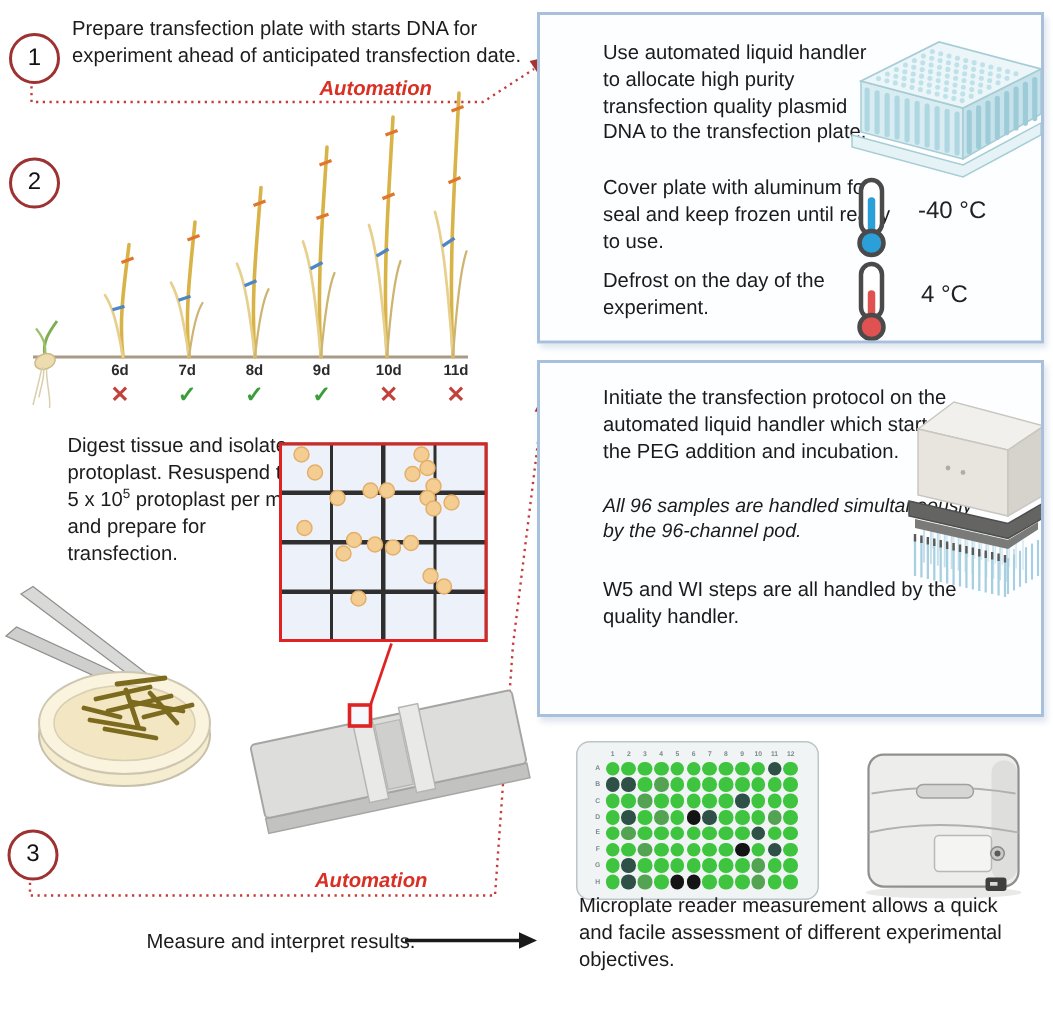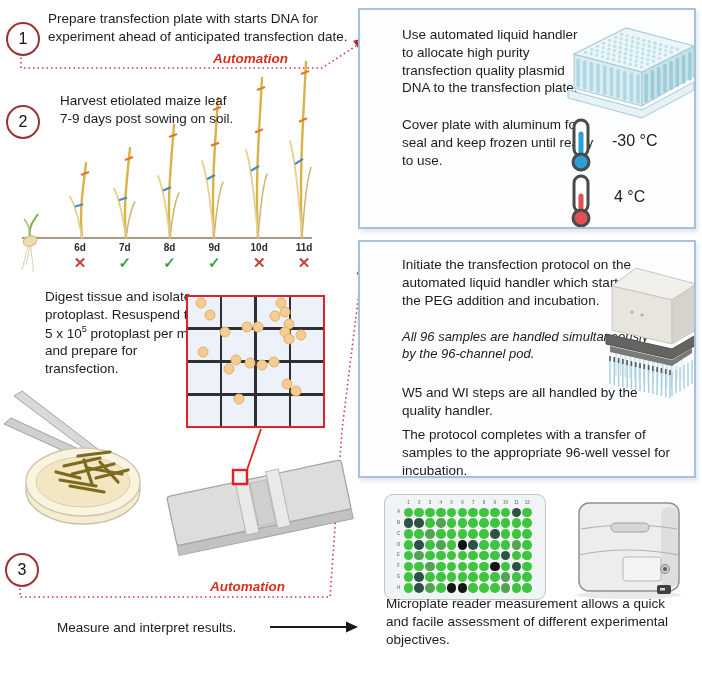--- a/index.html
+++ b/index.html
@@ -146,21 +146,20 @@
   <div class="stepnum" style="left:6px;top:105px;">
     <span>2</span>
     </div>
   <div class="stepnum" style="left:5px;top:553px;">
     <span>3</span>
     </div>
 
   <div class="t" style="left:48px;top:10px;width:308px;">Prepare transfection plate with starts DNA for experiment ahead of anticipated transfection date.</div>
   <div class="automation" style="left:130px;top:51px;width:158px;">Automation</div>
 
-  <div class="t" style="left:60px;top:92px;width:178px;">Harvest etiolated maize leaf 7-9 days post sowing on soil.</div>
 
   <div id="timeline">
       <div class="day">
         <div class="dlab">6d</div>
         <div class="dmark no">✕</div>
       </div>
       <div class="day">
         <div class="dlab">7d</div>
         <div class="dmark ok">✓</div>
       </div>
@@ -225,26 +224,27 @@
         <span class="dot" style="left: 63%; top: 50%;"></span>
         <span class="dot" style="left: 31%; top: 56%;"></span>
         <span class="dot" style="left: 73%; top: 67%;"></span>
         <span class="dot" style="left: 79%; top: 72%;"></span>
         <span class="dot" style="left: 38%; top: 78%;"></span>
       </div>
   </div>
 
   <div class="automation" style="left:130px;top:579px;width:155px;">Automation</div>
 
-  <div class="t" style="left:57px;top:619px;width:220px;">Measure and interpret results.</div>
+  <div class="t" style="left:57px;top:619px;width:220px;text-align:right;">Measure and interpret results.</div>
 
   <div class="panel" style="top:8px;height:221px;">
     <div class="t" style="left:42px;top:16px;width:178px;">Use automated liquid handler to allocate high purity transfection quality plasmid DNA to the transfection plate.</div>
     <div class="t" style="left:42px;top:106px;width:192px;">Cover plate with aluminum foil seal and keep frozen until ready to use.</div>
-    <div class="temp" style="left:252px;top:122px;">-30 °C</div>
+    <div class="t" style="left:42px;top:168px;width:185px;">Defrost on the day of the experiment.</div>
+    <div class="temp" style="left:252px;top:122px;">-40 °C</div>
     <div class="temp" style="left:254px;top:178px;">4 °C</div>
     <svg class="abs" style="left:0;top:0;pointer-events:none;" width="334" height="217" viewBox="0 0 334 217">
 
       <g>
         <polygon points="208,80 282,100 334,72 334,80 282,108 208,88" fill="#e6f3f6" stroke="#a6ccd6" stroke-width="1"></polygon>
         <polygon points="214,44 282,62 282,96 214,78" fill="#d8ecf1" stroke="#a6ccd6" stroke-width="1"></polygon>
         <polygon points="282,62 334,36 334,66 282,96" fill="#c6e2ea" stroke="#a6ccd6" stroke-width="1"></polygon>
         <g id="dw-tubes">
             <line x1="218.08" y1="50.08" x2="218.08" y2="76.08" stroke="#aed7e2" stroke-width="3.4" stroke-linecap="round"></line>
             <line x1="224.744" y1="51.844" x2="224.744" y2="77.844" stroke="#aed7e2" stroke-width="3.4" stroke-linecap="round"></line>
@@ -357,21 +357,20 @@
         <line x1="221" y1="186" x2="221" y2="200" stroke="#e05252" stroke-width="5" stroke-linecap="round"></line>
         <circle cx="221" cy="208" r="8" fill="#e05252" stroke="#4a4a4a" stroke-width="3"></circle>
       </g>
     </svg>
   </div>
 
   <div class="panel" style="top:240px;height:238px;">
     <div class="t" style="left:42px;top:14px;width:262px;">Initiate the transfection protocol on the automated liquid handler which starts with the PEG addition and incubation.</div>
     <div class="t note" style="left:42px;top:86px;width:262px;">All 96 samples are handled simultaneously by the 96-channel pod.</div>
     <div class="t" style="left:42px;top:142px;width:240px;">W5 and WI steps are all handled by the quality handler.</div>
-    <div class="t" style="left:42px;top:184px;width:288px;">The protocol completes with a transfer of samples to the appropriate 96-well vessel for incubation.</div>
     <svg class="abs" style="left:0;top:0;pointer-events:none;" width="334" height="234" viewBox="0 0 334 234">
       <g>
         <polygon points="252,44 276,26 336,42 312,58" fill="#f2f0ec" stroke="#c9c6c0" stroke-width="1"></polygon>
         <polygon points="252,44 312,58 312,102 252,88" fill="#e8e5df" stroke="#c9c6c0" stroke-width="1"></polygon>
         <polygon points="312,58 336,42 336,88 312,102" fill="#d6d3cd" stroke="#c9c6c0" stroke-width="1"></polygon>
         <circle cx="272" cy="70" r="1.6" fill="#b0ada7"></circle>
           <circle cx="282" cy="73" r="1.6" fill="#b0ada7"></circle>
         <g id="pod-tips">
             <line x1="262" y1="104" x2="262" y2="124" stroke="#daeaf2" stroke-width="1.1"></line>
             <line x1="266.61538461538464" y1="105.07692307692308" x2="266.61538461538464" y2="125.07692307692308" stroke="#daeaf2" stroke-width="1.1"></line>

